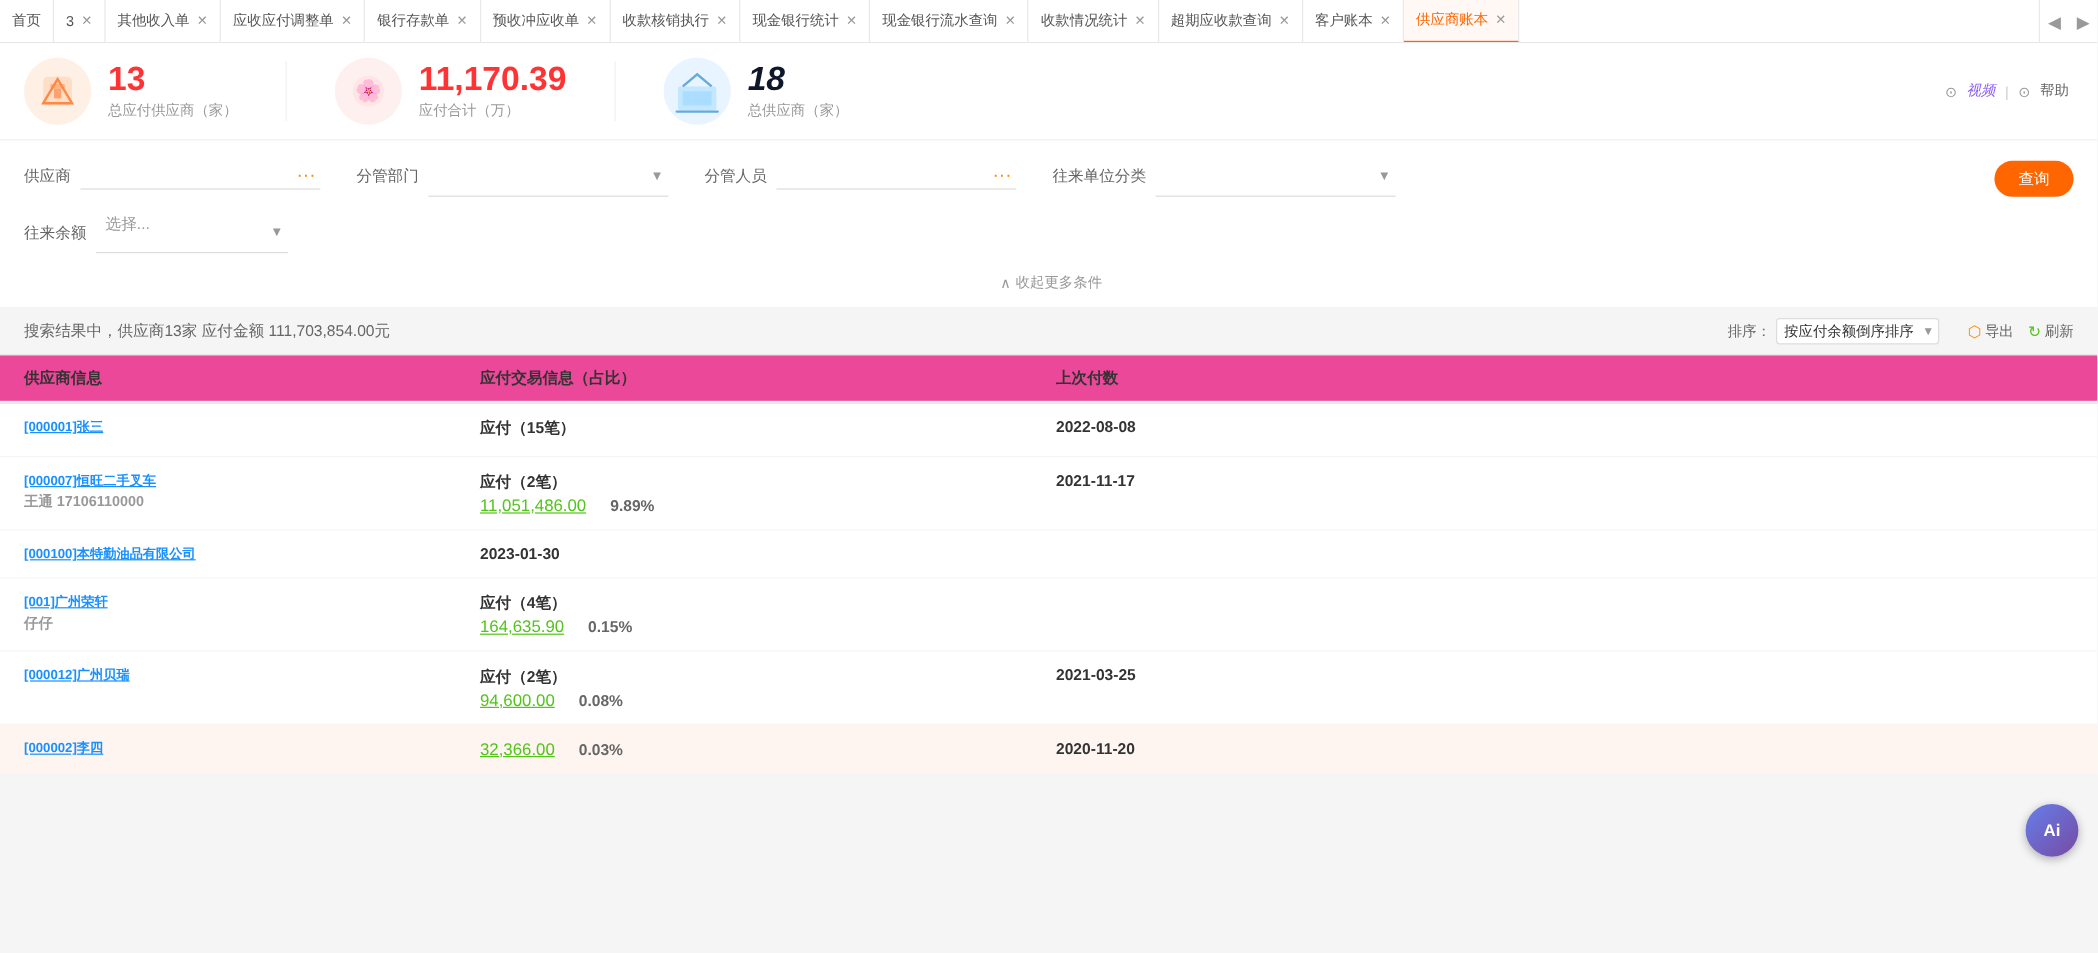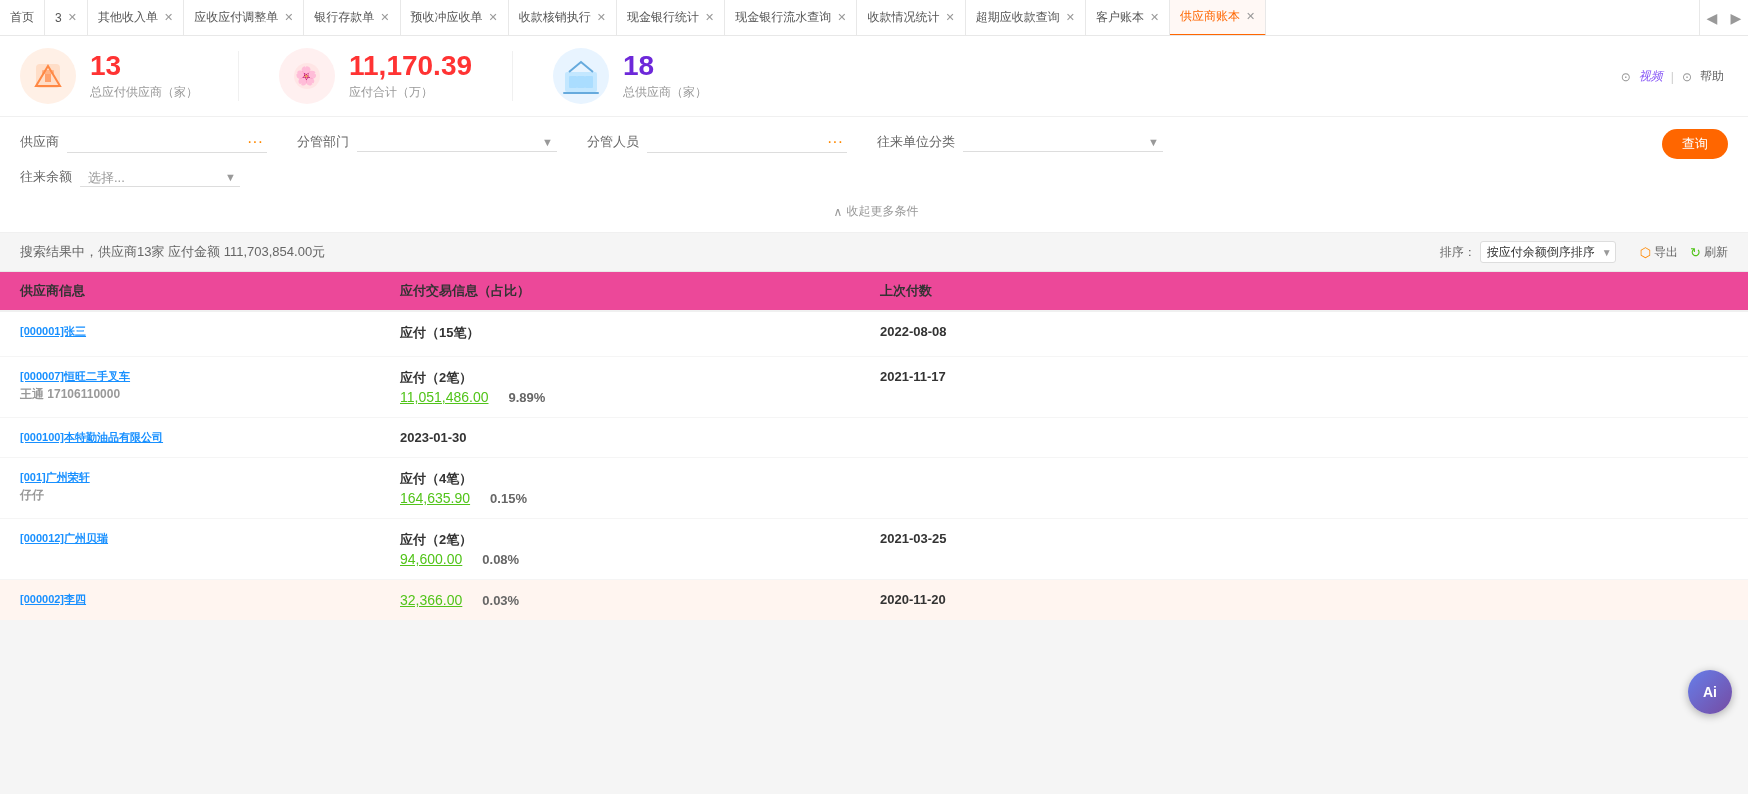--- a/index.html
+++ b/index.html
@@ -80,21 +80,21 @@
     }
     .stat-icon.orange-light { background: #fff0e6; }
     .stat-icon.pink-light { background: #fff0f0; }
     .stat-icon.blue-light { background: #e8f4ff; }
     .stat-number {
       font-size: 28px;
       font-weight: bold;
       color: #ff3333;
       line-height: 1;
     }
-    .stat-number.dark { color: #6d28d9; }
+    .stat-number.dark { color: #0f172a; font-style: italic; }
     .stat-label {
       font-size: 12px;
       color: #999;
       margin-top: 4px;
     }
     .stat-divider {
       width: 1px;
       height: 50px;
       background: #f0f0f0;
       margin-right: 40px;
@@ -165,21 +165,21 @@
       position: absolute;
       right: 4px;
       color: #999;
       font-size: 11px;
       pointer-events: none;
     }
     .filter-select {
       border: none;
       border-bottom: 1px solid #ddd;
       outline: none;
-      padding: 3px 24px 1px 8px;
+      padding: 3px 24px 16px 8px;
       font-size: 13px;
       width: 200px;
       color: #ccc;
       background: transparent;
       appearance: none;
       cursor: pointer;
     }
     .query-btn {
       background: #ff6600;
       color: #fff;

